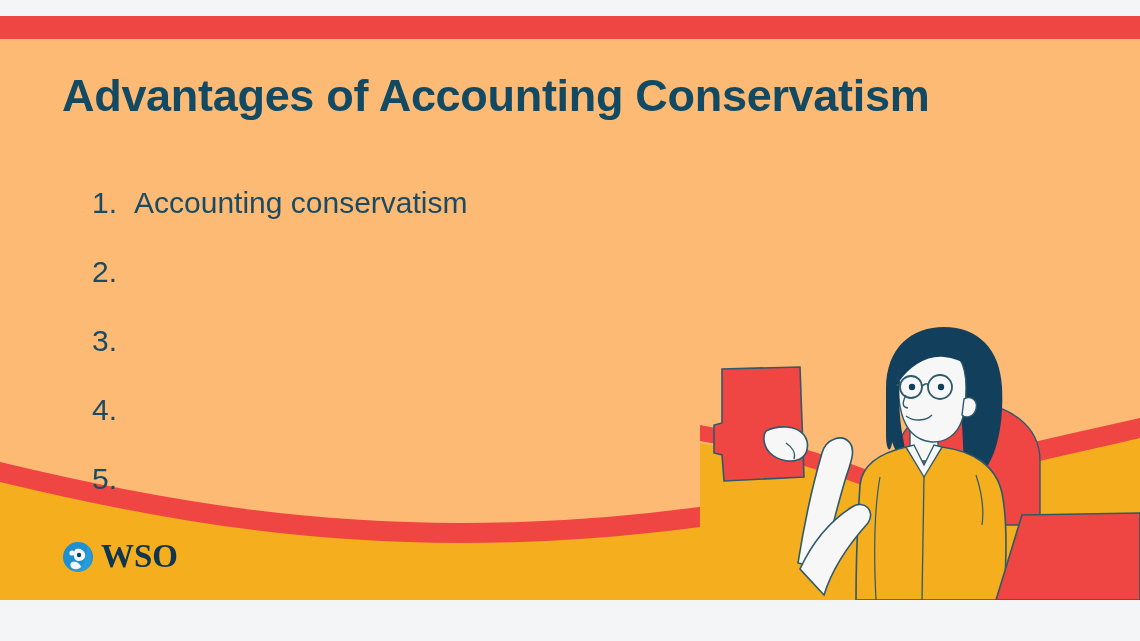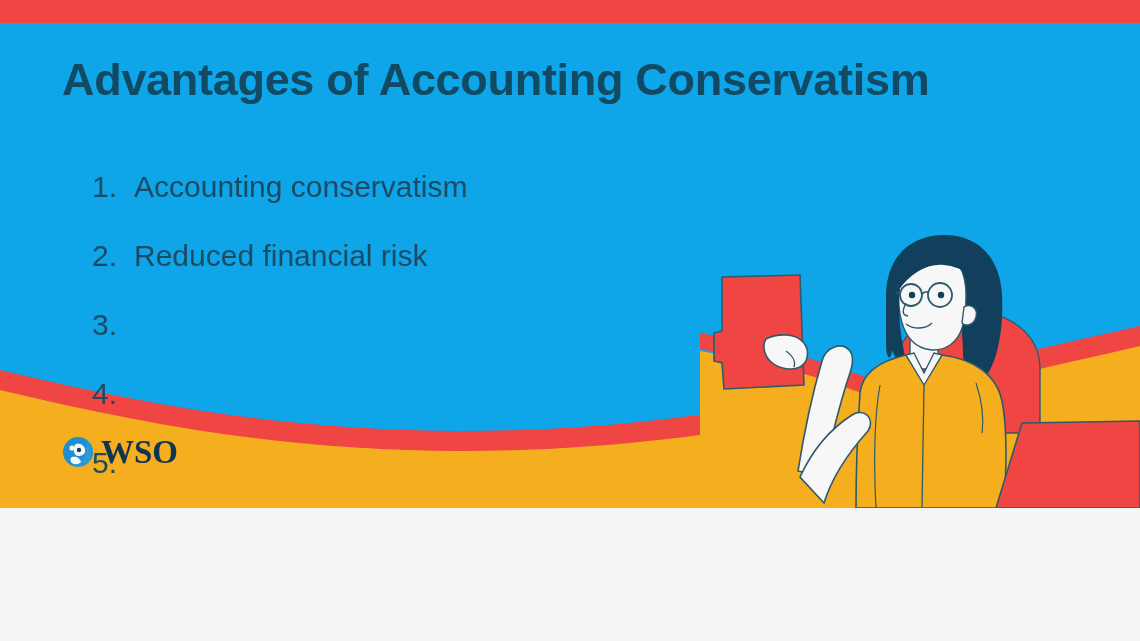--- a/index.html
+++ b/index.html
@@ -11,23 +11,24 @@
   }
 
   body {
     font-family: "Liberation Sans", sans-serif;
     background: #f4f5f7;
   }
 
   #slide {
     position: relative;
     width: 1140px;
-    height: 508px;
-    background: #0ea5e9;
+    height: 584px;
+    background: #fdba74;
     overflow: hidden;
+    margin-top: 16px;
   }
 
   
   #top-bar {
     position: absolute;
     top: 0; left: 0;
     width: 1140px;
     height: 23px;
     background: #ef4543;
   }
@@ -93,23 +94,23 @@
     bottom: 0;
     width: 440px;
     height: 275px;
     z-index: 3;
   }
 
   
   #logo {
     position: absolute;
     left: 62px;
-    bottom: 39px;
+    bottom: 27px;
     display: flex;
-    align-items: flex-start;
+    align-items: center;
     z-index: 6;
   }
 
   #logo-mark {
     width: 32px;
     height: 32px;
     flex: 0 0 32px;
     margin-right: 7px;
   }
 
@@ -133,21 +134,20 @@
 
   <div id="list">
 
     <div class="list-item">
       <span class="list-num">1.</span>
       <span class="list-text">Accounting conservatism</span>
     </div>
 
     <div class="list-item">
       <span class="list-num">2.</span>
-      <span class="list-text">Reduced financial risk</span>
     </div>
 
     <div class="list-item">
       <span class="list-num">3.</span>
     </div>
 
     <div class="list-item">
       <span class="list-num">4.</span>
     </div>
 

